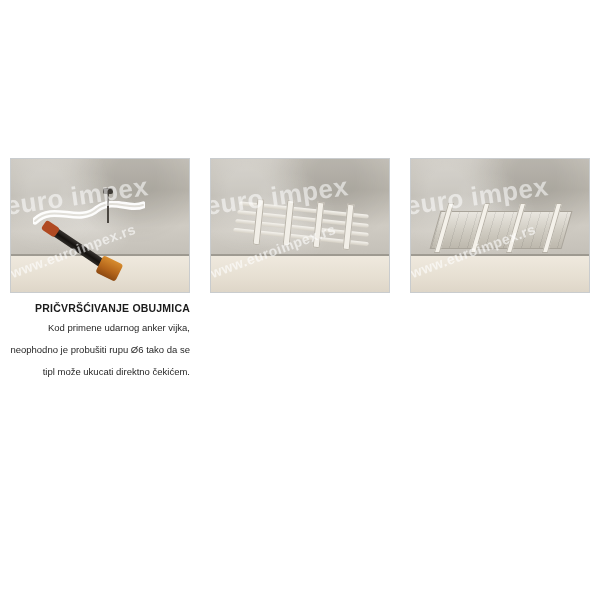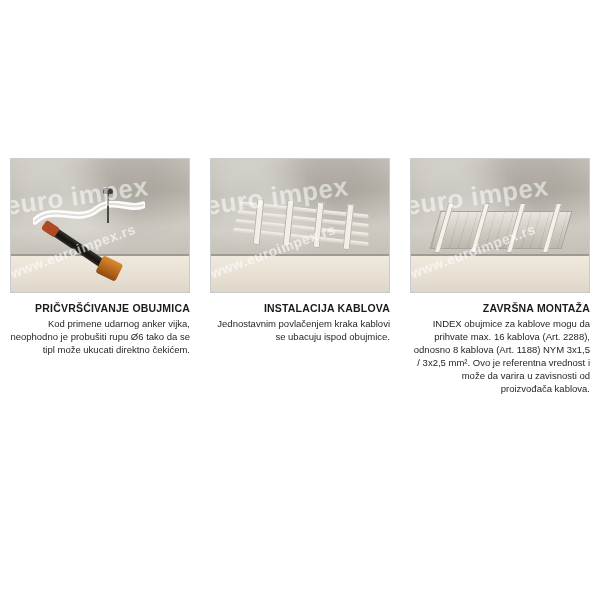--- a/index.html
+++ b/index.html
@@ -206,21 +206,21 @@
   }
   .cap-title {
     font-size: 10.5px;
     font-weight: bold;
     color: #1b1b1b;
     letter-spacing: 0.2px;
     margin-bottom: 3px;
   }
   .cap-body {
     font-size: 9.5px;
-    line-height: 13px;
+    line-height: 22px;
     color: #262626;
   }
 </style>
 </head>
 <body>
 
 <div class="page">
 
   <div class="panels">
 
@@ -271,24 +271,20 @@
         <div class="clip" style="left:74px; top:41px; width:7px; height:46px; transform:rotate(6deg);"></div>
         <div class="clip" style="left:104px; top:43px; width:7px; height:46px; transform:rotate(6deg);"></div>
         <div class="clip" style="left:134px; top:45px; width:7px; height:46px; transform:rotate(6deg);"></div>
 
         <div class="wm">
           <div class="wm-text wm1">euro impex</div>
           <div class="wm-text wm-diag">www.euroimpex.rs</div>
         </div>
       </div>
 
-      <div class="caption">
-        <div class="cap-title">INSTALACIJA KABLOVA</div>
-        <div class="cap-body">Jednostavnim povlačenjem kraka kablovi se ubacuju ispod obujmice.</div>
-      </div>
     </div>
 
     <div class="panel">
       <div class="photo">
         <div class="ceiling"></div>
         <div class="wall"></div>
         <div class="wall-edge"></div>
 
         <div class="p3-plate">
           <div class="p3-plate-lines"></div>
@@ -297,20 +293,16 @@
         <div class="p3-arm" style="left:66px; top:44px; width:6px; height:50px; transform:skewX(-16deg);"></div>
         <div class="p3-arm" style="left:102px; top:44px; width:6px; height:50px; transform:skewX(-16deg);"></div>
         <div class="p3-arm" style="left:138px; top:44px; width:6px; height:50px; transform:skewX(-16deg);"></div>
 
         <div class="wm">
           <div class="wm-text wm1">euro impex</div>
           <div class="wm-text wm-diag">www.euroimpex.rs</div>
         </div>
       </div>
 
-      <div class="caption">
-        <div class="cap-title">ZAVRŠNA MONTAŽA</div>
-        <div class="cap-body">INDEX obujmice za kablove mogu da prihvate max. 16 kablova (Art. 2288), odnosno 8 kablova (Art. 1188) NYM 3x1,5 / 3x2,5 mm². Ovo je referentna vrednost i može da varira u zavisnosti od proizvođača kablova.</div>
-      </div>
     </div>
 
   </div>
 </div>
 
 </body></html>

